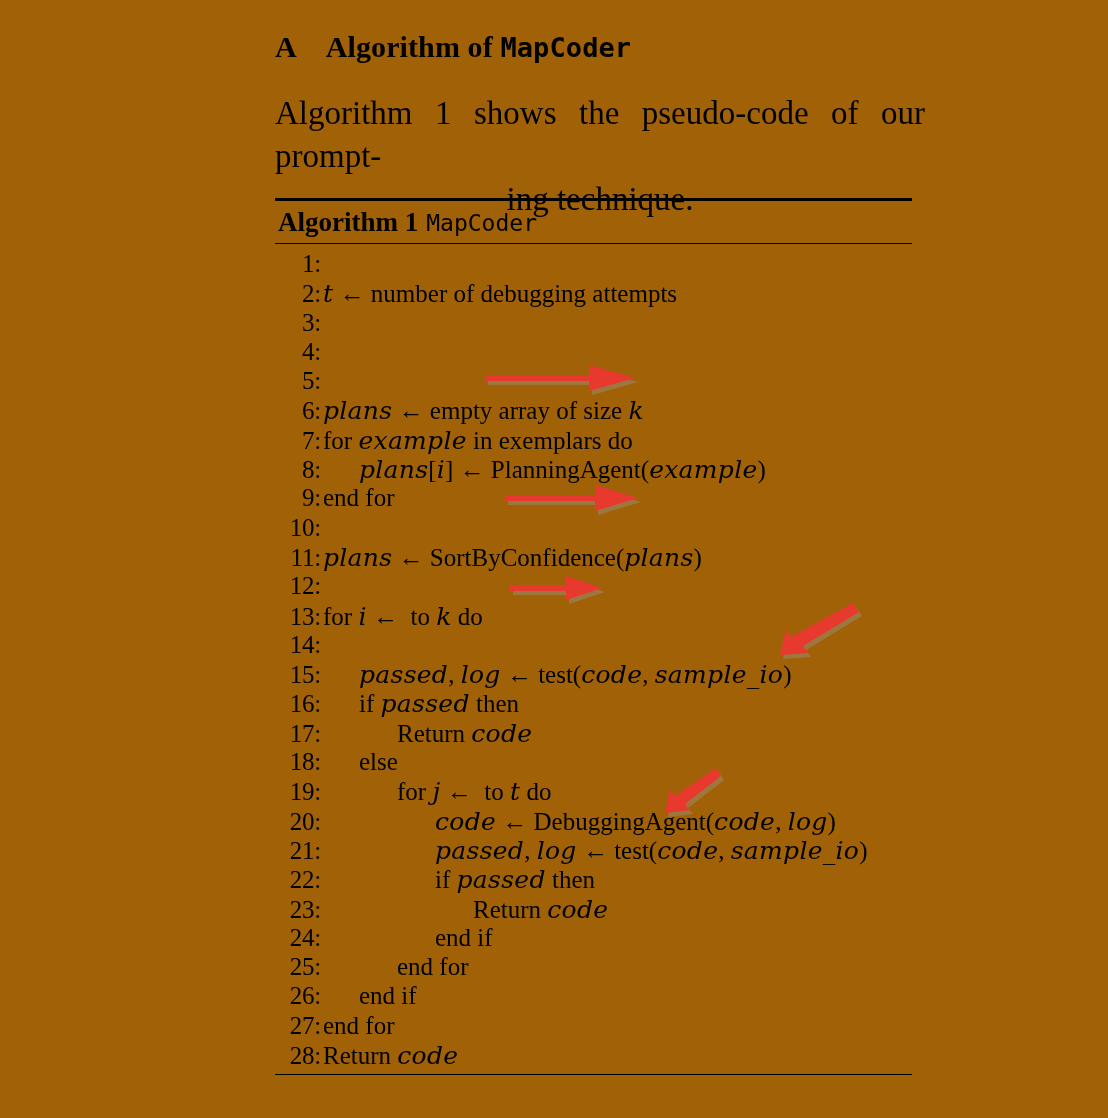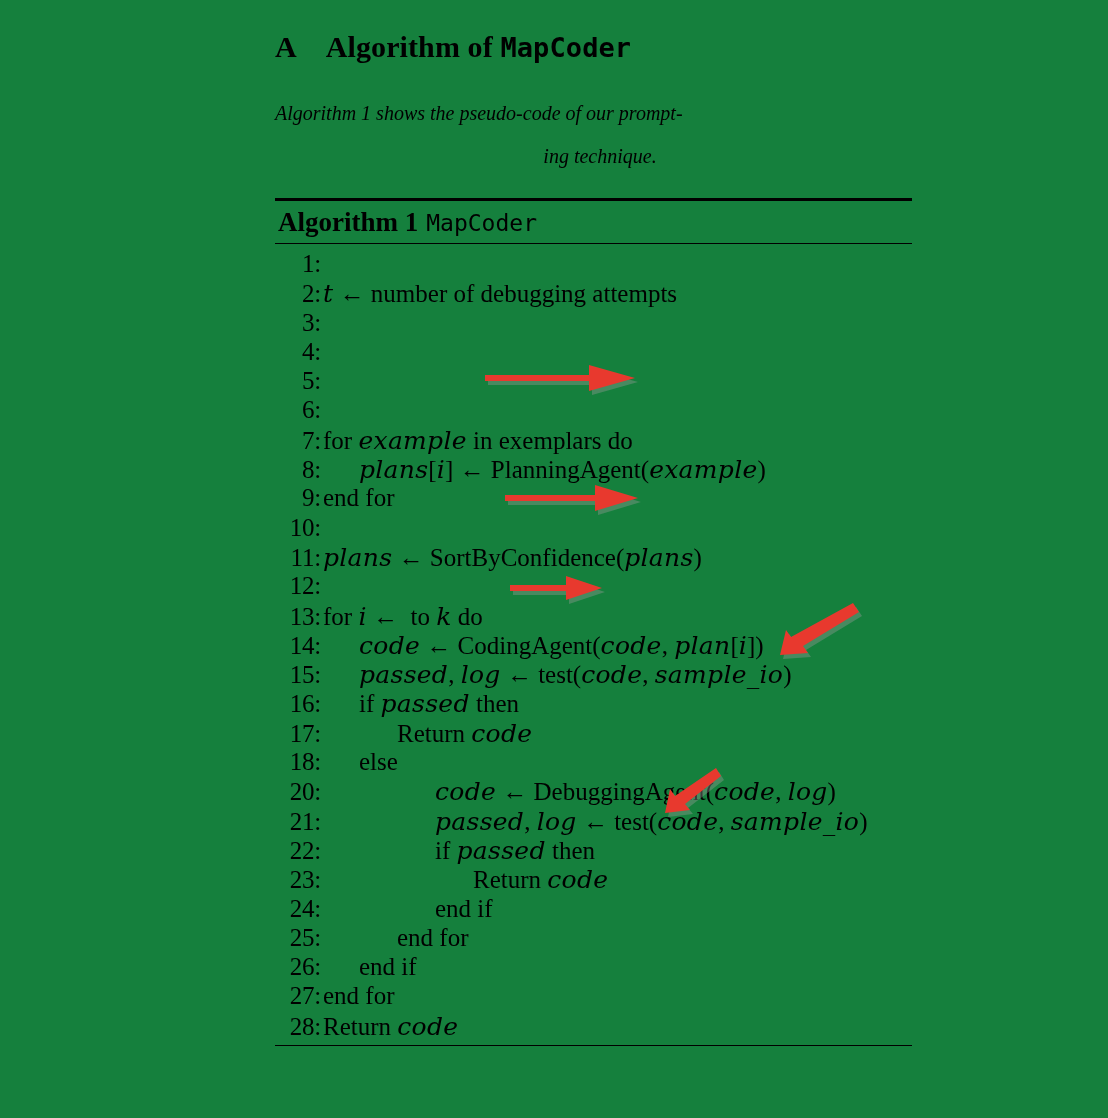--- a/index.html
+++ b/index.html
@@ -15,21 +15,21 @@
     font-family: "Liberation Serif", "DejaVu Serif", serif;
     color: #000000;
     -webkit-font-smoothing: antialiased;
   }
 
   .page {
     position: absolute;
     left: 0; top: 0;
     width: 1108px;
     height: 1118px;
-    background: #15803d;
+    background: #a16207;
   }
 
   
   .section-head {
     position: absolute;
     left: 275px;
     top: 30px;
     font-size: 30px;
     font-weight: bold;
     letter-spacing: 0.1px;
@@ -42,25 +42,24 @@
     font-weight: bold;
     font-size: 27px;
   }
 
   
   .para {
     position: absolute;
     left: 275px;
     top: 92px;
     width: 650px;
-    font-size: 20px;
+    font-size: 33px;
     line-height: 43px;
     text-align: justify;
     text-justify: inter-word;
-    font-style: italic;
   }
   .para .l2 { display: block; text-align: center; }
 
   
   .algo-box {
     position: absolute;
     left: 275px;
     top: 198px;
     width: 637px;
   }
@@ -180,20 +179,21 @@
         </div>
         <div class="algo-line">
           <span class="ln">4:</span>
         </div>
         <div class="algo-line">
           <span class="ln">5:</span>
           <span class="code i0"></span>
         </div>
         <div class="algo-line">
           <span class="ln">6:</span>
+          <span class="code i0"><span class="var">plans</span><span class="rm"> ← </span><span class="rm">empty</span><span class="rm"> </span><span class="rm">array</span><span class="rm"> </span><span class="rm">of</span><span class="rm"> </span><span class="rm">size</span><span class="rm"> </span><span class="var">k</span></span>
         </div>
         <div class="algo-line">
           <span class="ln">7:</span>
           <span class="code i0"><span class="kw">for</span><span class="rm"> </span><span class="var">example</span><span class="rm"> </span><span class="kw">in</span><span class="rm"> </span><span class="rm">exemplars</span><span class="rm"> </span><span class="kw">do</span></span>
         </div>
         <div class="algo-line">
           <span class="ln">8:</span>
           <span class="code i1"><span class="var">plans</span><span class="rm">[</span><span class="var">i</span><span class="rm">] ← </span><span class="rm">PlanningAgent</span><span class="rm">(</span><span class="var">example</span><span class="rm">)</span></span>
         </div>
         <div class="algo-line">
@@ -211,37 +211,40 @@
         <div class="algo-line">
           <span class="ln">12:</span>
           <span class="code i0"></span>
         </div>
         <div class="algo-line">
           <span class="ln">13:</span>
           <span class="code i0"><span class="kw">for</span><span class="rm"> </span><span class="var">i</span><span class="rm"> ← </span><span class="rm"> </span><span class="rm">to</span><span class="rm"> </span><span class="var">k</span><span class="rm"> </span><span class="kw">do</span></span>
         </div>
         <div class="algo-line">
           <span class="ln">14:</span>
-          <span class="code i1"><span class="var">code</span><span class="rm"> ← </span><span class="rm">CodingAgent</span><span class="rm">(</span><span class="var">code</span><span class="rm">, </span><span class="var">plan</span><span class="rm">[</span><span class="var">i</span><span class="rm">])</span></span>
         </div>
         <div class="algo-line">
           <span class="ln">15:</span>
           <span class="code i1"><span class="var">passed</span><span class="rm">, </span><span class="var">log</span><span class="rm"> ← </span><span class="rm">test</span><span class="rm">(</span><span class="var">code</span><span class="rm">, </span><span class="var">sample_io</span><span class="rm">)</span></span>
         </div>
         <div class="algo-line">
           <span class="ln">16:</span>
           <span class="code i1"><span class="kw">if</span><span class="rm"> </span><span class="var">passed</span><span class="rm"> </span><span class="kw">then</span></span>
         </div>
         <div class="algo-line">
           <span class="ln">17:</span>
           <span class="code i2"><span class="rm">Return</span><span class="rm"> </span><span class="var">code</span></span>
         </div>
         <div class="algo-line">
           <span class="ln">18:</span>
           <span class="code i1"><span class="kw">else</span></span>
+        </div>
+        <div class="algo-line">
+          <span class="ln">19:</span>
+          <span class="code i2"><span class="kw">for</span><span class="rm"> </span><span class="var">j</span><span class="rm"> ← </span><span class="rm"> </span><span class="rm">to</span><span class="rm"> </span><span class="var">t</span><span class="rm"> </span><span class="kw">do</span></span>
         </div>
         <div class="algo-line">
           <span class="ln">20:</span>
           <span class="code i3"><span class="var">code</span><span class="rm"> ← </span><span class="rm">DebuggingAgent</span><span class="rm">(</span><span class="var">code</span><span class="rm">, </span><span class="var">log</span><span class="rm">)</span></span>
         </div>
         <div class="algo-line">
           <span class="ln">21:</span>
           <span class="code i3"><span class="var">passed</span><span class="rm">, </span><span class="var">log</span><span class="rm"> ← </span><span class="rm">test</span><span class="rm">(</span><span class="var">code</span><span class="rm">, </span><span class="var">sample_io</span><span class="rm">)</span></span>
         </div>
         <div class="algo-line">

